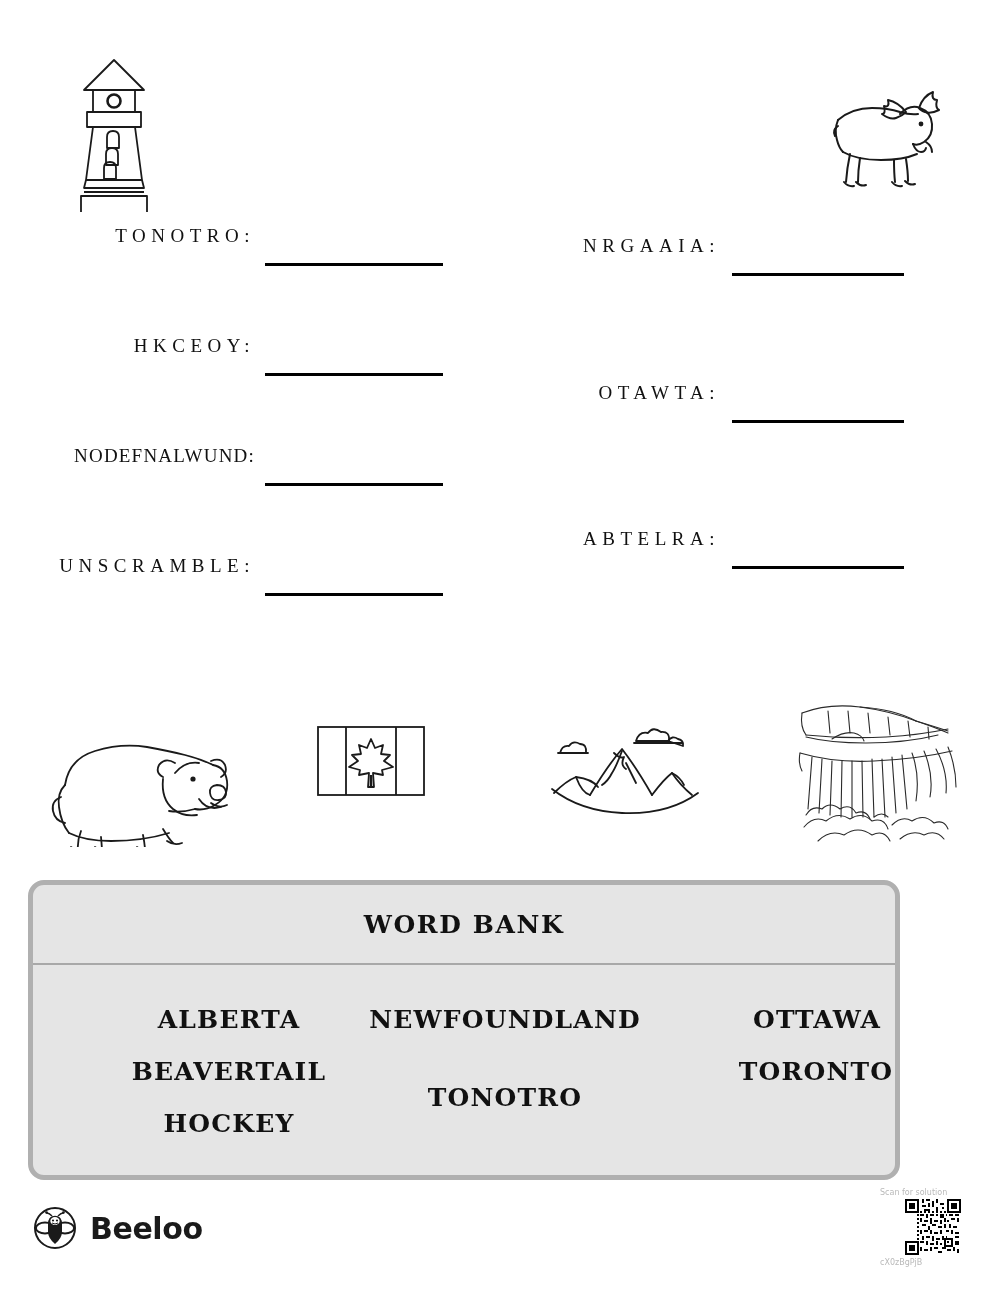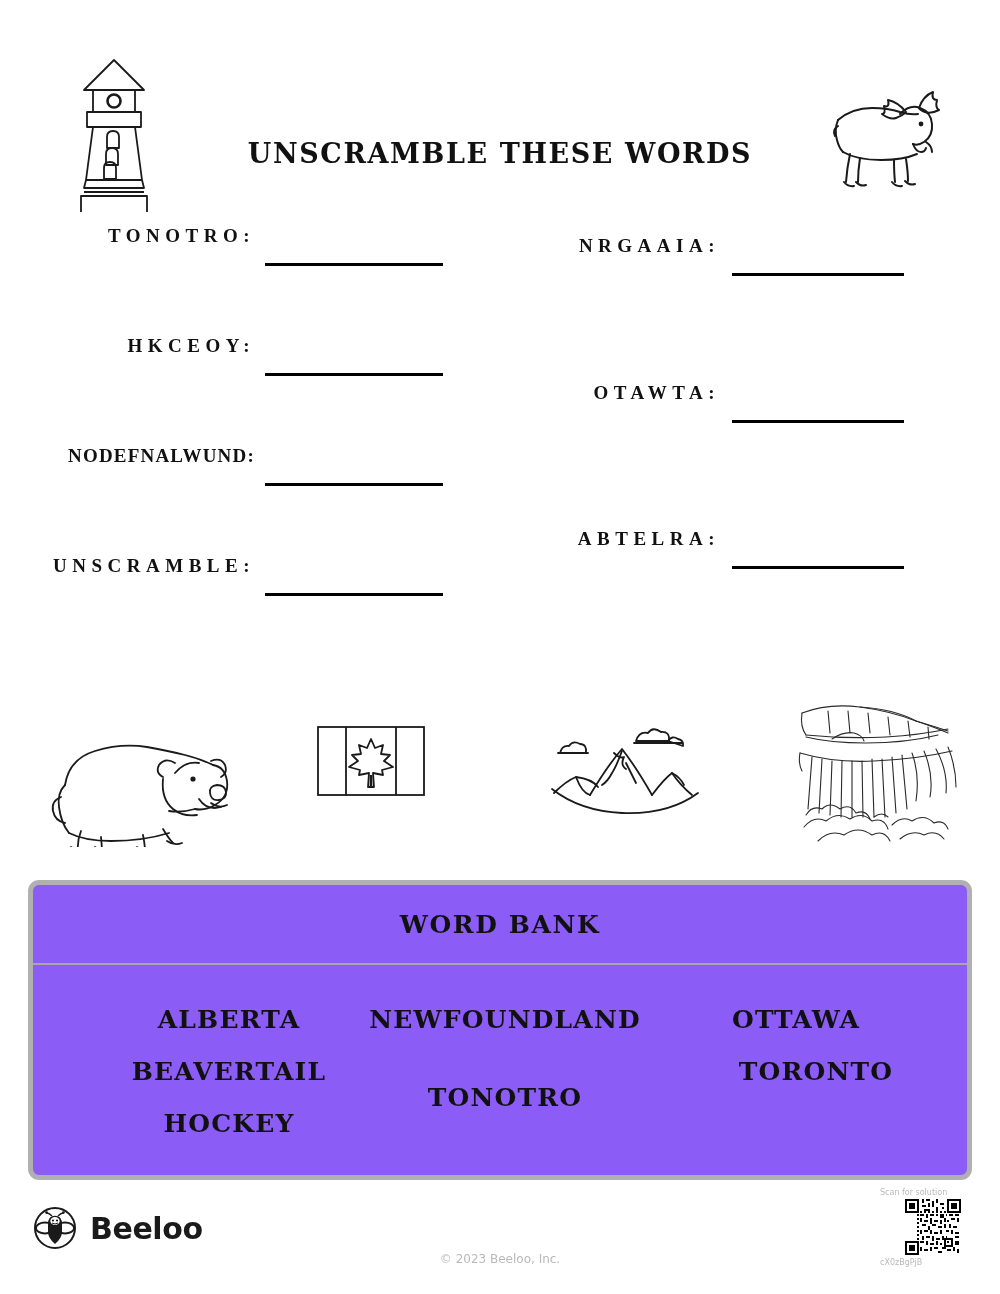--- a/index.html
+++ b/index.html
@@ -64,21 +64,21 @@
   }
   .clue {
     position: absolute;
     height: 60px;
   }
   .clue-label {
     position: absolute;
     right: 0; top: 0;
     font-family: "Liberation Serif", serif;
     font-size: 19px;
-    font-weight: 700;
+    font-weight: 400;
     color: #111;
     white-space: nowrap;
   }
   .clue-label.wide   { letter-spacing: 5.5px; }
   .clue-label.narrow { letter-spacing: 1.2px; }
   .answer-line {
     position: absolute;
     height: 3px;
     background: #000;
   }
@@ -100,26 +100,26 @@
   }
   .bear-art     { position: absolute; left: 35px;  top: 72px; }
   .flag-art     { position: absolute; left: 315px; top: 62px; }
   .mountain-art { position: absolute; left: 540px; top: 70px; }
   .falls-art    { position: absolute; left: 788px; top: 20px; }
 
   
   .word-bank {
     position: absolute;
     left: 28px; top: 880px;
-    width: 944px;
+    width: 872px;
     height: 300px;
     box-sizing: border-box;
-    background: #8b5cf6;
+    background: #e5e5e5;
     border: 5px solid #b0b0b0;
-    border-radius: 11px;
+    border-radius: 16px;
   }
   .word-bank-header {
     position: relative;
     height: 78px;
     border-bottom: 2px solid #a8a8a8;
     display: flex;
     align-items: center;
     justify-content: center;
   }
   .word-bank-title {
@@ -210,21 +210,20 @@
         <path d="M24 128 L22 136 L82 136 L80 128"></path>
         <path d="M22 140 L82 140"></path>
         <rect x="19" y="144" width="66" height="30"></rect>
         <path d="M45 85 q0-6 6-6 q6 0 6 6 l0 11 l-12 0 Z"></path>
         <path d="M43 104 q0-6 6-6 q6 0 6 6 l0 11 l-12 0 Z" transform="translate(1,-2)"></path>
         <path d="M41 120 q0-6 6-6 q6 0 6 6 l0 11 l-12 0 Z" transform="translate(1,-4)"></path>
       </g>
     </svg>
   </div>
 
-  <div class="subtitle">UNSCRAMBLE THESE WORDS</div>
 
   <div class="moose-art">
     <svg width="145" height="120" viewBox="0 0 145 120">
       <g fill="none" stroke="#1a1a1a" stroke-width="2" stroke-linejoin="round" stroke-linecap="round">
 
         <path d="M18 52 q14-12 34-12 q16 0 28 4 q10 3 18 2"></path>
         <path d="M18 52 q-4 10 -1 20 q2 8 6 12"></path>
         <path d="M23 84 q14 8 38 8 q22 0 36 -6"></path>
 
         <path d="M80 46 q10-10 20-6 q11 4 12 16 q1 12 -8 18 q-6 4 -11 2"></path>
@@ -394,21 +393,21 @@
 <div class="word-bank">
   <div class="word-bank-header">
     <div class="word-bank-title">WORD BANK</div>
   </div>
   <div class="word-bank-body" id="word-bank-body">
       <div class="word-entry" style="left: 196px; top: 40px;">ALBERTA</div>
       <div class="word-entry" style="left: 196px; top: 92px;">BEAVERTAIL</div>
       <div class="word-entry" style="left: 196px; top: 144px;">HOCKEY</div>
       <div class="word-entry" style="left: 472px; top: 40px;">NEWFOUNDLAND</div>
       <div class="word-entry" style="left: 472px; top: 118px;">TONOTRO</div>
-      <div class="word-entry" style="left: 763px; top: 40px;">OTTAWA</div>
+      <div class="word-entry" style="left: 784px; top: 40px;">OTTAWA</div>
       <div class="word-entry" style="left: 783px; top: 92px;">TORONTO</div>
     </div>
 </div>
 
 <div class="footer">
   <div class="brand">
     <span>
       <svg width="44" height="44" viewBox="0 0 44 44">
         <circle cx="22" cy="22" r="20" fill="none" stroke="#1a1a1a" stroke-width="2"></circle>
         <ellipse cx="12" cy="22" rx="9" ry="5.5" fill="none" stroke="#1a1a1a" stroke-width="1.8"></ellipse>
@@ -420,21 +419,20 @@
         <path d="M19 17 q3 2 6 0" fill="none" stroke="#1a1a1a" stroke-width="1"></path>
         <path d="M19 10 q-3-3 -5-3" fill="none" stroke="#1a1a1a" stroke-width="1.4"></path>
         <path d="M25 10 q3-3 5-3" fill="none" stroke="#1a1a1a" stroke-width="1.4"></path>
         <circle cx="13.6" cy="6.6" r="1.4" fill="#1a1a1a"></circle>
         <circle cx="30.4" cy="6.6" r="1.4" fill="#1a1a1a"></circle>
       </svg>
     </span>
     <span class="brand-name">Beeloo</span>
   </div>
 
-  <div class="copyright">© 2023 Beeloo, Inc.</div>
 
   <div class="qr-block">
     <div class="qr-caption">Scan for solution</div>
     <svg class="qr-code" width="56" height="56" viewBox="0 0 29 29" shape-rendering="crispEdges">
       <rect width="29" height="29" fill="#ffffff"></rect>
       <g fill="#000000">
 
         <path d="M0 0h7v7h-7z"></path>
           <path d="M1 1h5v5h-5z" fill="#fff"></path>
           <path d="M2 2h3v3h-3z"></path>

